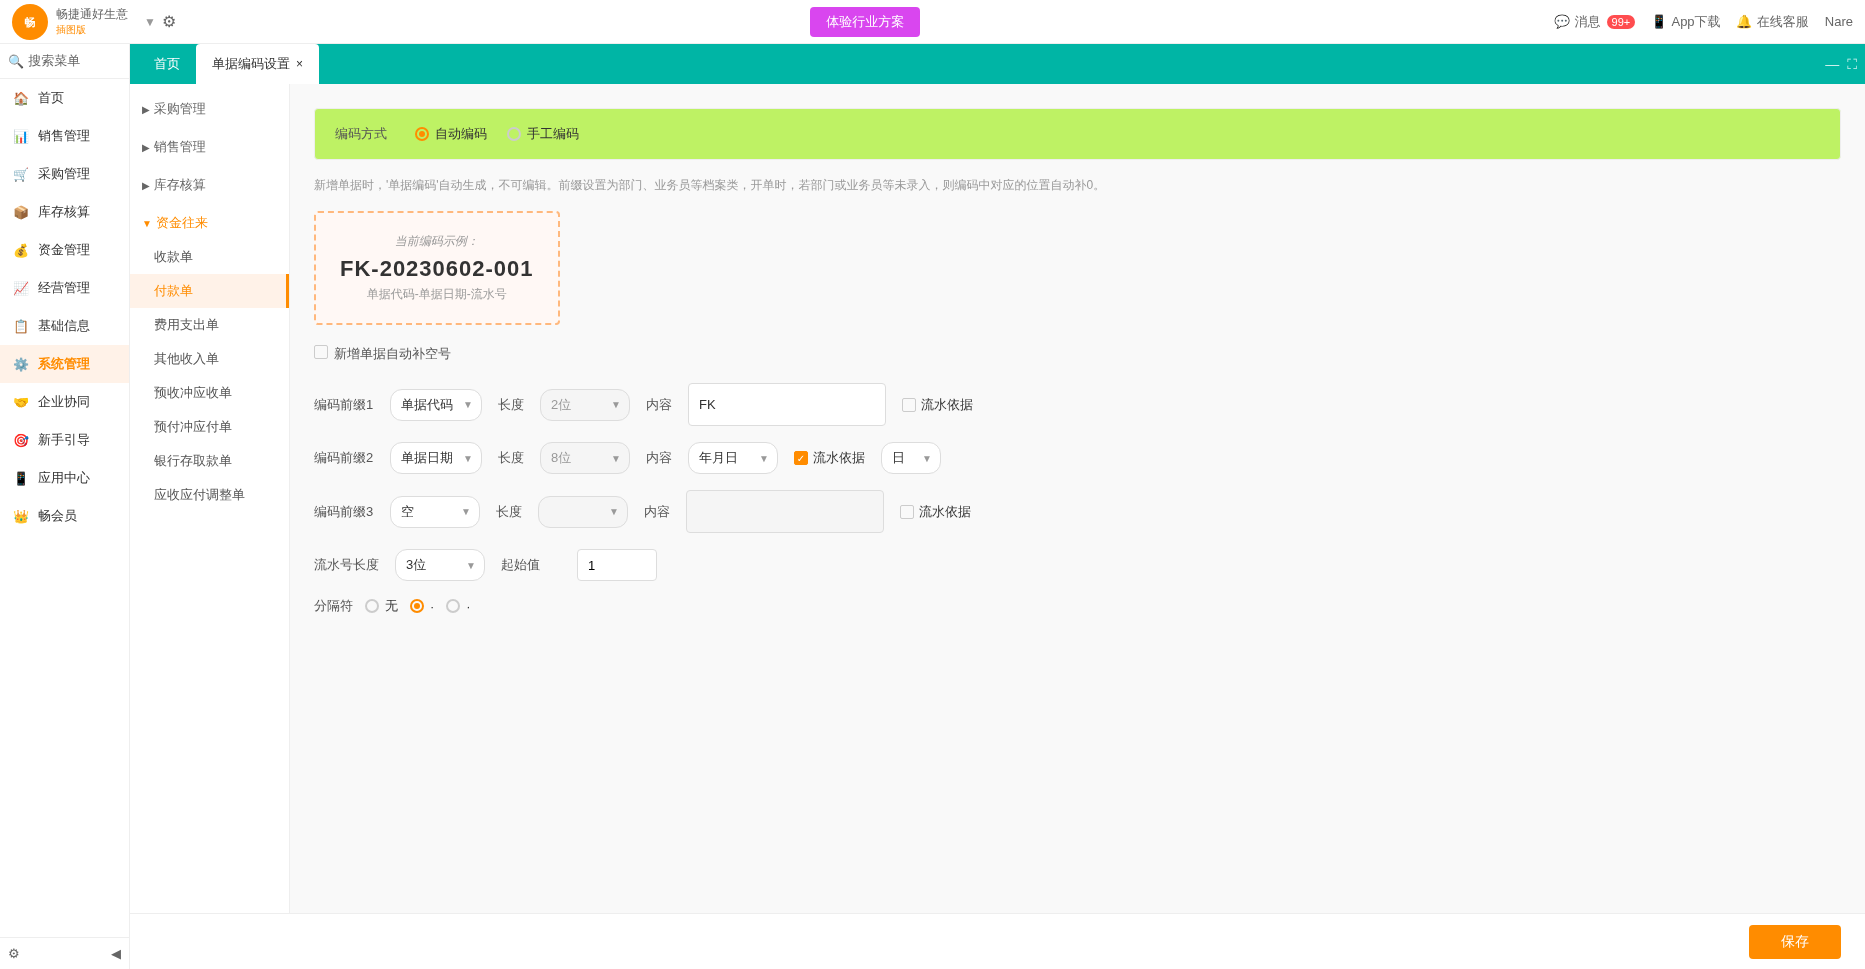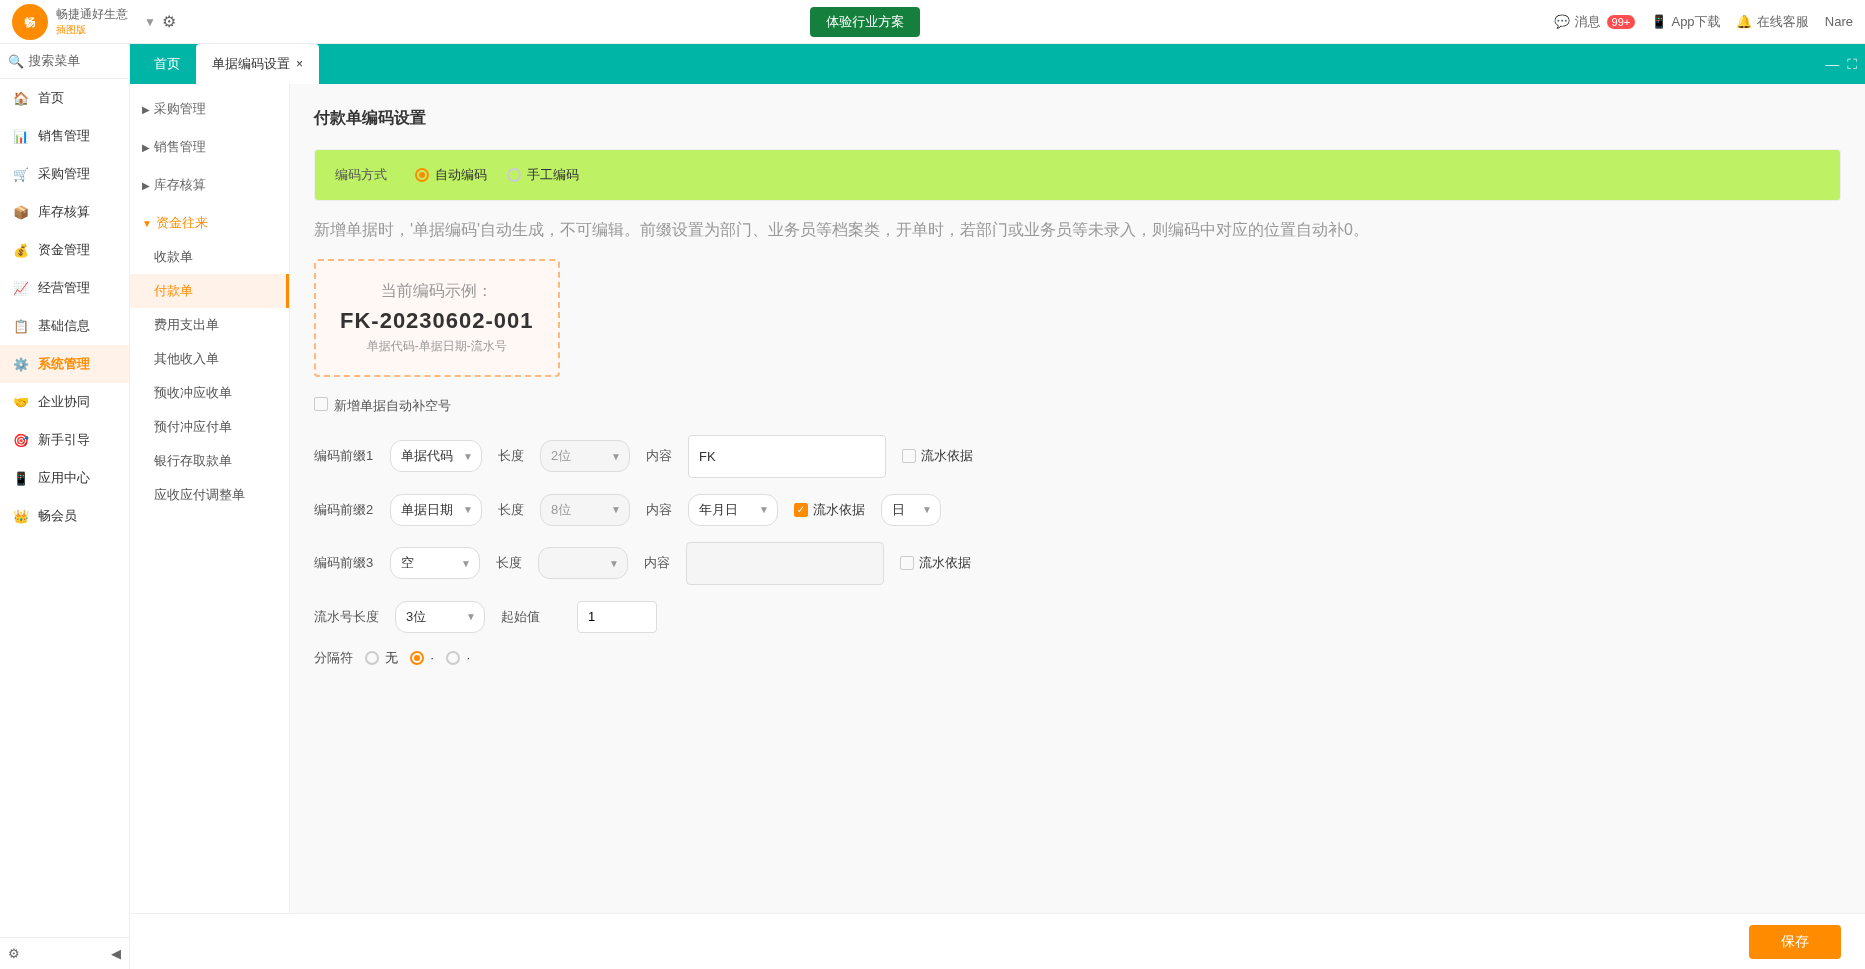--- a/index.html
+++ b/index.html
@@ -5,21 +5,21 @@
     * { box-sizing: border-box; margin: 0; padding: 0; }
     body { font-family: "Microsoft YaHei", "PingFang SC", sans-serif; font-size: 13px; background: #f5f5f5; color: #333; display: flex; flex-direction: column; height: 100vh; overflow: hidden; }
 
     
     .top-bar { height: 44px; background: #fff; border-bottom: 1px solid #eee; display: flex; align-items: center; padding: 0 12px; justify-content: space-between; flex-shrink: 0; }
     .top-bar-left { display: flex; align-items: center; gap: 8px; }
     .brand-logo { width: 36px; height: 36px; background: #ff8c00; border-radius: 50%; display: flex; align-items: center; justify-content: center; color: white; font-size: 18px; font-weight: bold; }
     .brand-text { font-size: 12px; color: #666; line-height: 1.3; }
     .brand-tag { font-size: 10px; color: #ff8c00; }
     .top-bar-center { display: flex; align-items: center; gap: 8px; }
-    .btn-trial { background: #15803d; color: white; border: none; padding: 6px 16px; border-radius: 4px; cursor: pointer; font-size: 13px; }
+    .btn-trial { background: #d946ef; color: white; border: none; padding: 6px 16px; border-radius: 4px; cursor: pointer; font-size: 13px; }
     .top-bar-right { display: flex; align-items: center; gap: 16px; color: #666; font-size: 13px; }
     .badge { background: #ff4d4f; color: white; border-radius: 8px; padding: 1px 5px; font-size: 11px; margin-left: 2px; }
 
     
     .main-layout { display: flex; flex: 1; overflow: hidden; }
 
     
     .sidebar { width: 130px; background: #fff; border-right: 1px solid #eee; display: flex; flex-direction: column; overflow-y: auto; flex-shrink: 0; }
     .sidebar-search { padding: 8px; border-bottom: 1px solid #eee; display: flex; align-items: center; gap: 4px; color: #666; cursor: pointer; }
     .sidebar-nav { flex: 1; }
@@ -54,25 +54,25 @@
     .page-title { font-size: 16px; font-weight: bold; color: #333; margin-bottom: 20px; }
     
     
     .section-card { background: #bef264; border: 1px solid #eee; border-radius: 4px; padding: 16px 20px; margin-bottom: 16px; }
     .radio-group { display: flex; align-items: center; gap: 20px; }
     .radio-item { display: flex; align-items: center; gap: 6px; cursor: pointer; }
     .radio-dot { width: 14px; height: 14px; border-radius: 50%; border: 2px solid #ccc; display: flex; align-items: center; justify-content: center; }
     .radio-dot.checked { border-color: #ff8c00; }
     .radio-dot.checked::after { content: ''; width: 6px; height: 6px; background: #ff8c00; border-radius: 50%; }
     
-    .hint-text { font-size: 16px; color: #999; margin-bottom: 16px; line-height: 1.6; }
+    .hint-text { font-size: 12px; color: #999; margin-bottom: 16px; line-height: 1.6; }
     
     
     .preview-box { background: #fff8f5; border: 2px dashed #ffb87d; border-radius: 4px; padding: 20px 24px; display: inline-block; margin-bottom: 20px; text-align: center; }
-    .preview-label { font-size: 16px; color: #999; margin-bottom: 6px; }
+    .preview-label { font-size: 12px; color: #999; margin-bottom: 6px; font-style: italic; }
     .preview-code { font-size: 22px; font-weight: bold; color: #333; letter-spacing: 1px; }
     .preview-sub { font-size: 12px; color: #999; margin-top: 4px; }
     
     
     .auto-fill-row { display: flex; align-items: flex-start; gap: 6px; margin-bottom: 20px; font-size: 13px; color: #555; }
     .checkbox-box { width: 14px; height: 14px; border: 1px solid #ccc; border-radius: 2px; display: inline-flex; align-items: center; justify-content: center; cursor: pointer; }
     
     
     .form-row { display: flex; align-items: center; gap: 16px; margin-bottom: 16px; flex-wrap: wrap; }
     .form-label { color: #555; font-size: 13px; min-width: 60px; }
@@ -255,21 +255,20 @@
           <div class="sub-item">费用支出单</div>
           <div class="sub-item">其他收入单</div>
           <div class="sub-item">预收冲应收单</div>
           <div class="sub-item">预付冲应付单</div>
           <div class="sub-item">银行存取款单</div>
           <div class="sub-item">应收应付调整单</div>
         </div>
       </div>
 
       <div class="main-panel">
-        <div class="page-title">付款单编码设置</div>
 
         
         <div class="section-card">
           <div class="radio-group">
             <span class="form-label">编码方式</span>
             <label class="radio-item">
               <div class="radio-dot checked"></div>
               <span>自动编码</span>
             </label>
             <label class="radio-item">

